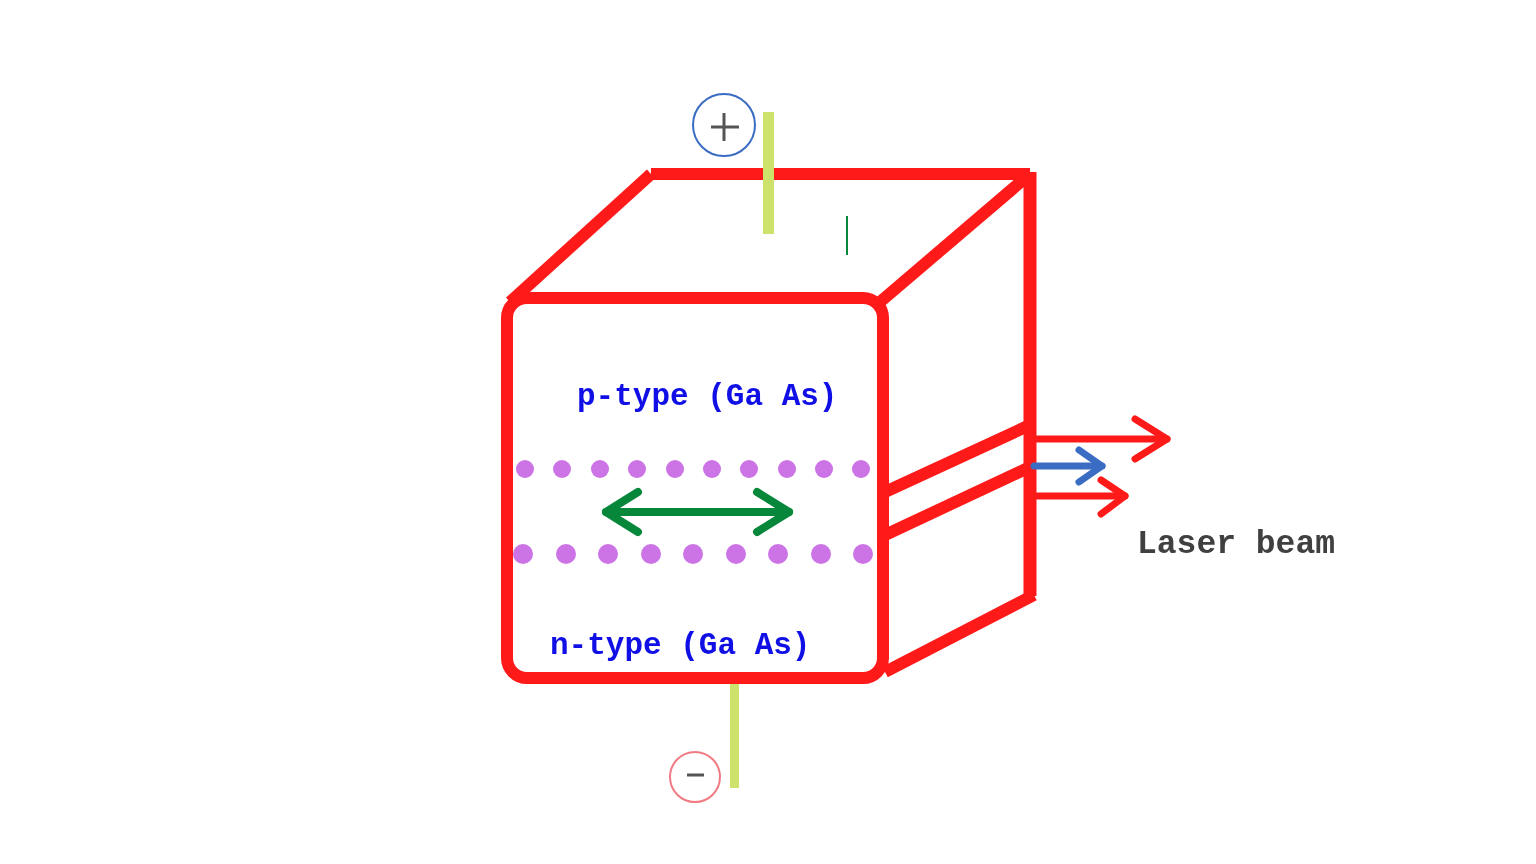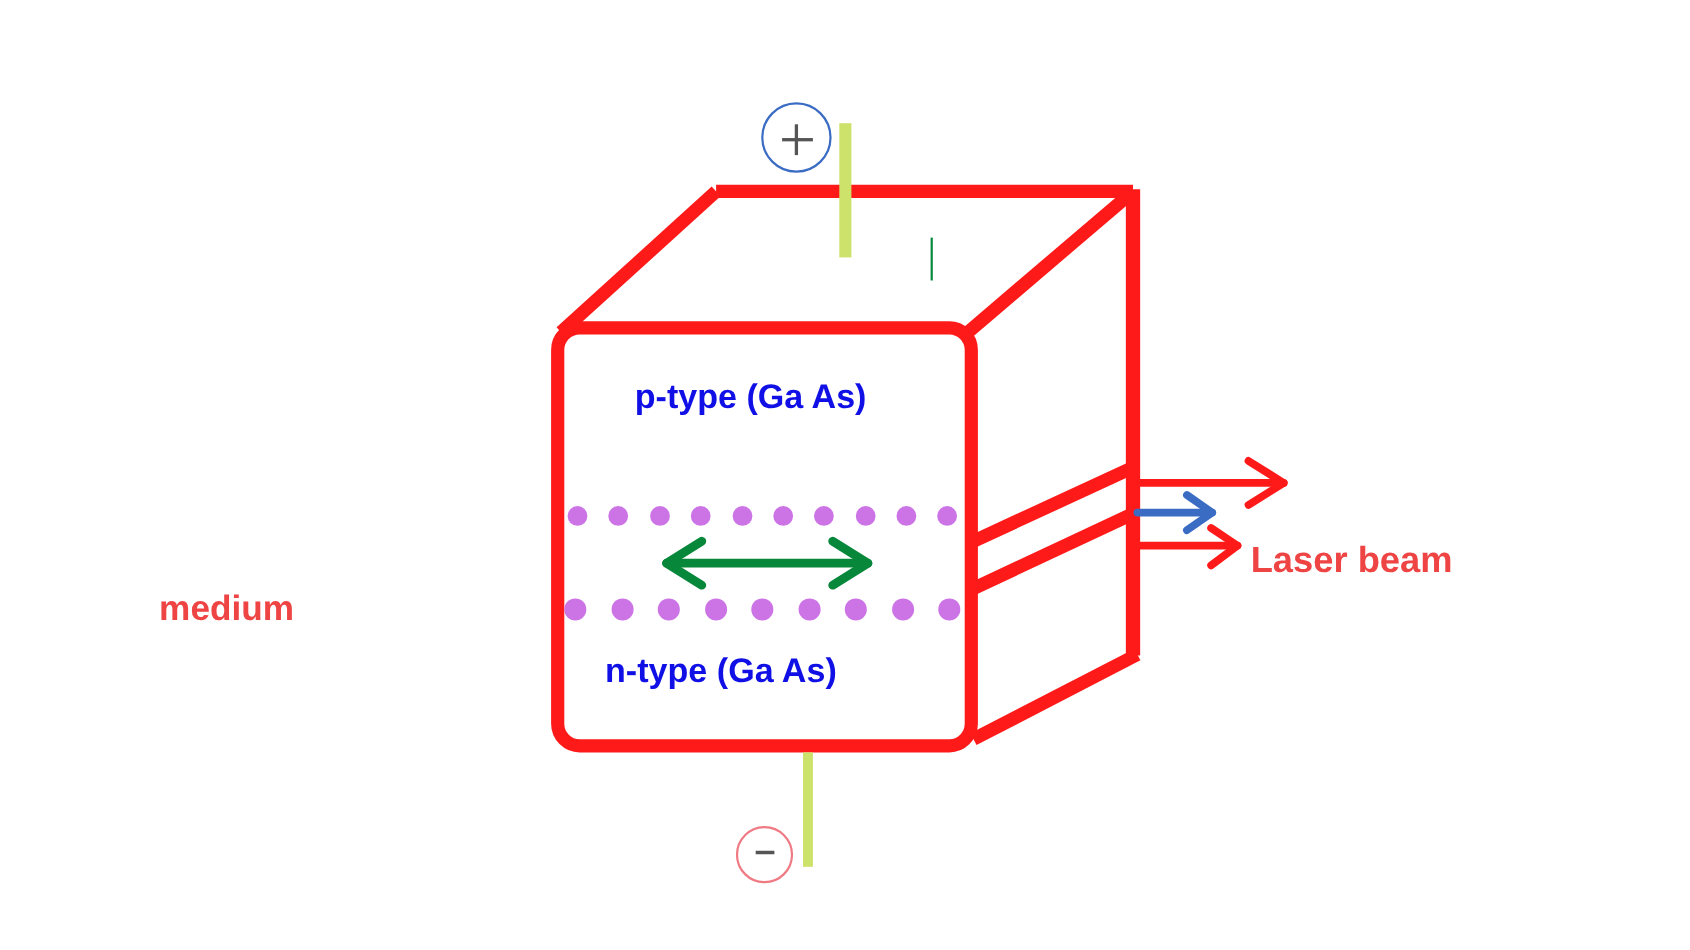--- a/index.html
+++ b/index.html
@@ -1,20 +1,20 @@
 <!DOCTYPE html>
 <html><head>
 <meta charset="utf-8">
 <style>
   html, body { margin: 0; padding: 0; background: #ffffff; }
   body { width: 1536px; height: 864px; position: relative; overflow: hidden; font-family: "DejaVu Sans", sans-serif; }
   svg { position: absolute; left: 0; top: 0; }
-  .lbl { position: absolute; font-family: Liberation Sans, sans-serif; font-weight: bold; white-space: nowrap; }
+  .lbl { position: absolute; font-family: Liberation Mono, monospace; font-weight: bold; white-space: nowrap; margin-top: 36px; }
   .blue { color: #1010e6; font-size: 31px; }
-  .green { color: #ef4444; font-size: 32px; }
+  .green { color: #404040; font-size: 32px; }
   .center { text-align: center; }
 </style>
 </head>
 <body>
 
 <svg width="1536" height="864" viewBox="0 0 1536 864">
 
   <g fill="none" stroke="#ff1a1a" stroke-width="12" stroke-linejoin="miter">
     <line x1="651" y1="174" x2="1030" y2="174"></line>
     <line x1="651" y1="174" x2="510" y2="302"></line>
@@ -88,14 +88,13 @@
   <g fill="none" stroke="#3a6cc4" stroke-width="7" stroke-linecap="round" stroke-linejoin="round">
     <line x1="1034" y1="466" x2="1102" y2="466"></line>
     <polyline points="1079,450 1102,466 1079,482"></polyline>
   </g>
 </svg>
 
 <div class="lbl blue" style="left:577px; top:343px;">p-type (Ga As)</div>
 <div class="lbl blue" style="left:550px; top:592px;">n-type (Ga As)</div>
 <div class="lbl green" style="left:1137px; top:490px; font-size:33px;">Laser beam</div>
 <div class="lbl green center" style="left:120px; top:528px; width:172px; line-height:50px;">
-  <div>medium</div>
 </div>
 
 </body></html>

